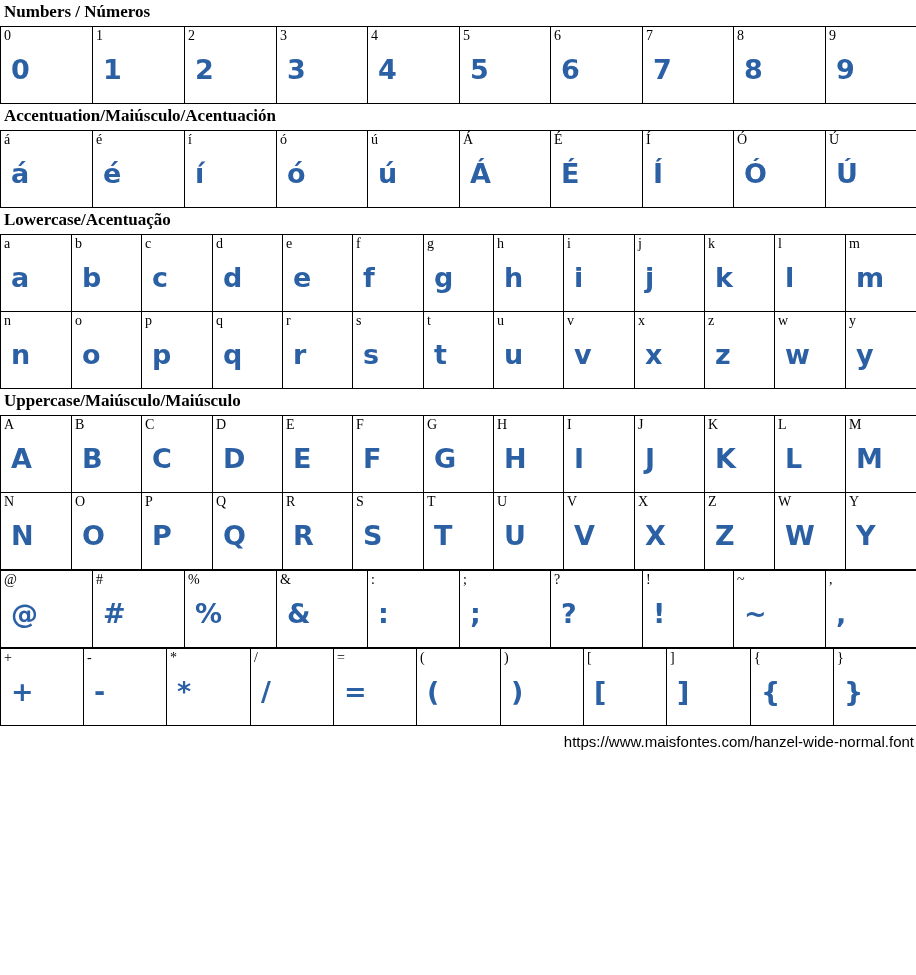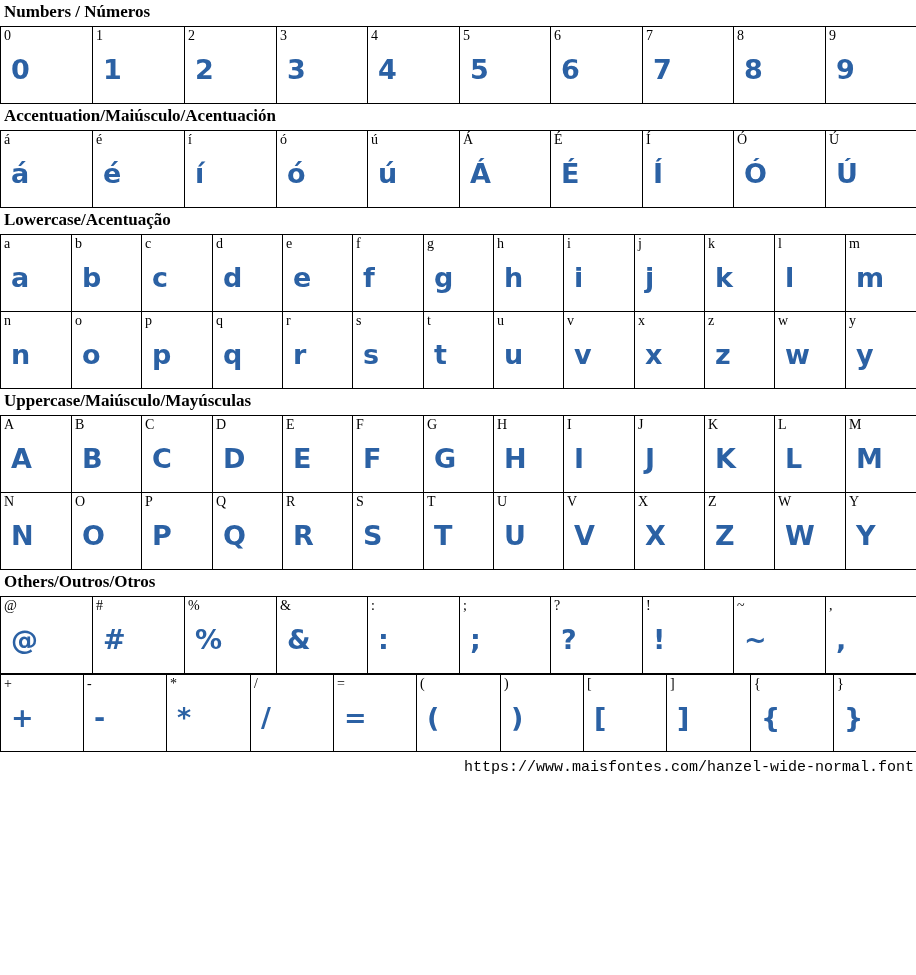--- a/index.html
+++ b/index.html
@@ -52,21 +52,21 @@
     font-family: "DejaVu Sans", sans-serif;
     font-weight: bold;
     font-size: 27px;
     line-height: 30px;
     color: #2b61a4;
     padding: 10px 0 0 10px;
     letter-spacing: 1px;
   }
   .url {
     text-align: right;
-    font-family: Liberation Mono, monospace;
+    font-family: Liberation Sans, sans-serif;
     font-size: 15px;
     line-height: 20px;
     padding: 6px 2px 0 9px;
     color: #000;
   }
   
 </style>
 </head>
 <body>
 
@@ -314,21 +314,21 @@
             <div class="cell-glyph">w</div>
           </td>
         <td>
             <div class="cell-label">y</div>
             <div class="cell-glyph">y</div>
           </td>
       </tr>
     </tbody>
   </table>
 
-  <div class="section-title">Uppercase/Maiúsculo/Mayúsculas</div>
+  <div class="section-title">Uppercase/Maiúsculo/Maiúsculo</div>
   <table class="glyphs">
     <colgroup>
       <col style="width:71px">
         <col style="width:70px">
         <col style="width:71px">
         <col style="width:70px">
         <col style="width:70px">
         <col style="width:71px">
         <col style="width:70px">
       <col style="width:70px">
@@ -443,21 +443,20 @@
             <div class="cell-glyph">W</div>
           </td>
         <td>
             <div class="cell-label">Y</div>
             <div class="cell-glyph">Y</div>
           </td>
       </tr>
     </tbody>
   </table>
 
-  <div class="section-title">Others/Outros/Otros</div>
   <table class="glyphs">
     <colgroup>
       <col style="width:92px">
         <col style="width:92px">
         <col style="width:92px">
         <col style="width:91px">
         <col style="width:92px">
       <col style="width:91px">
         <col style="width:92px">
         <col style="width:91px">

